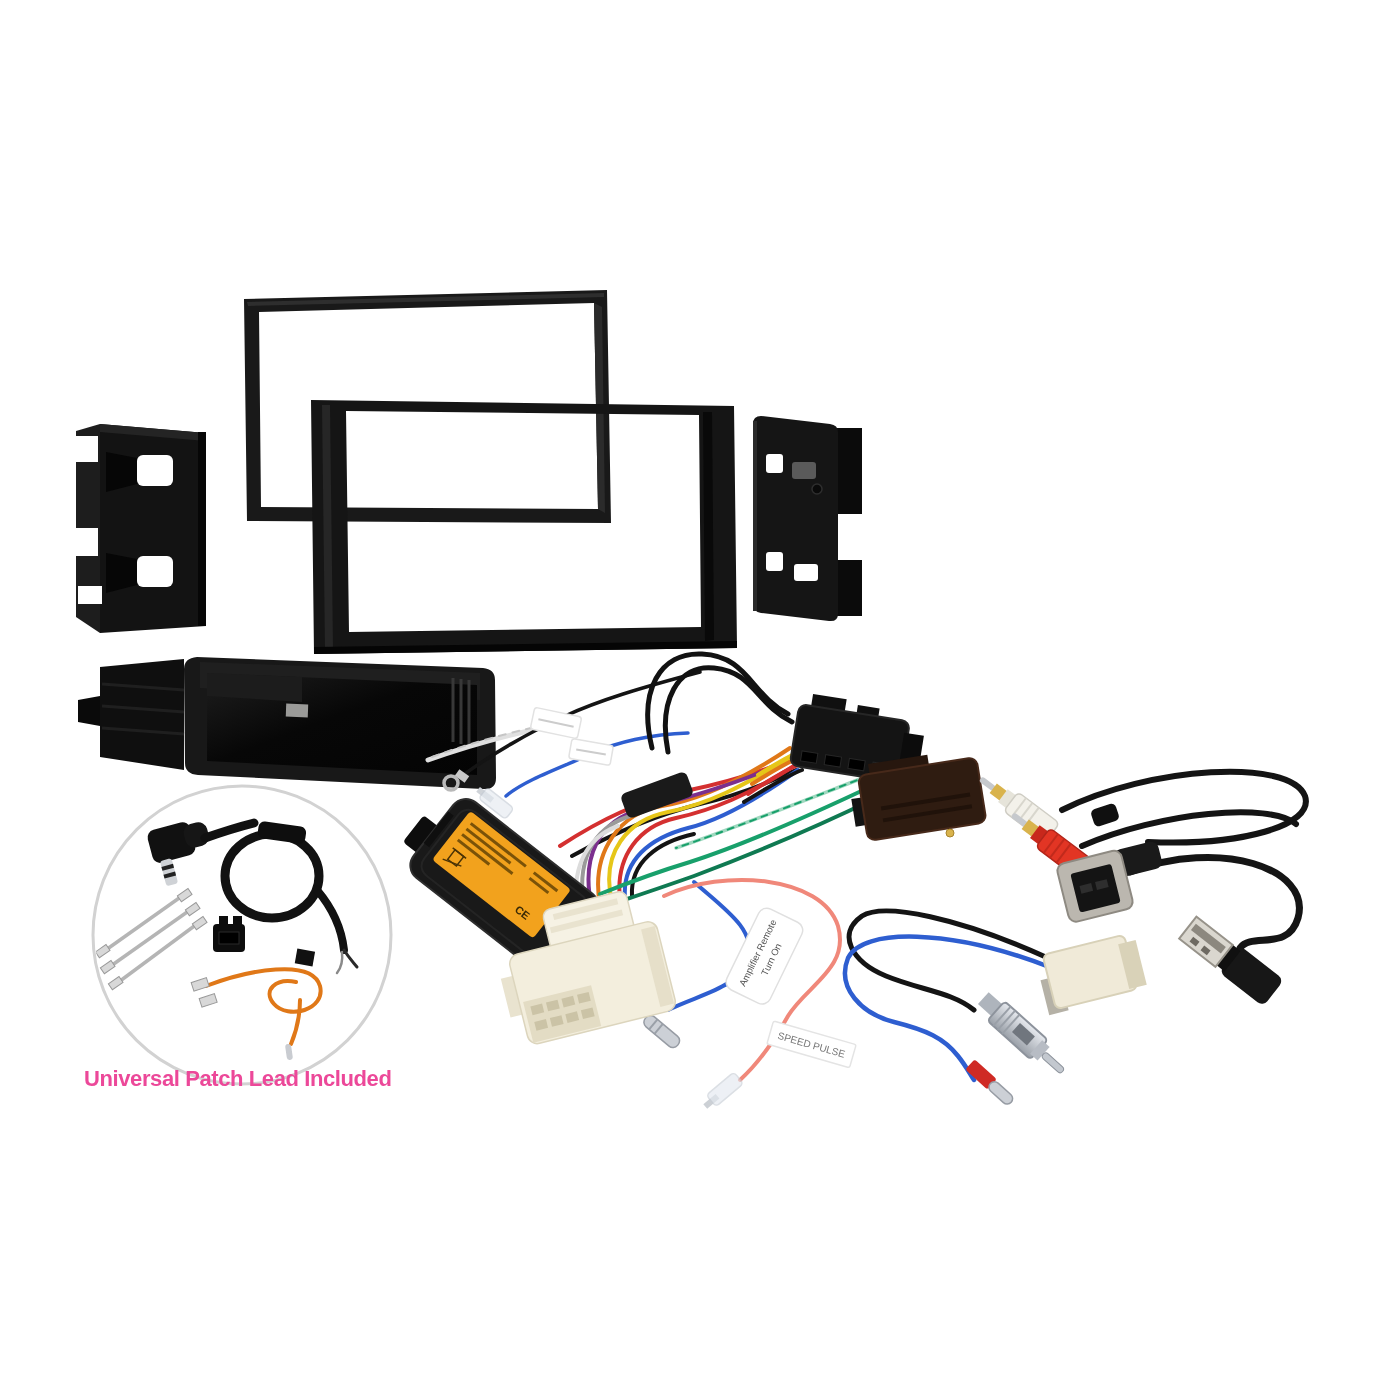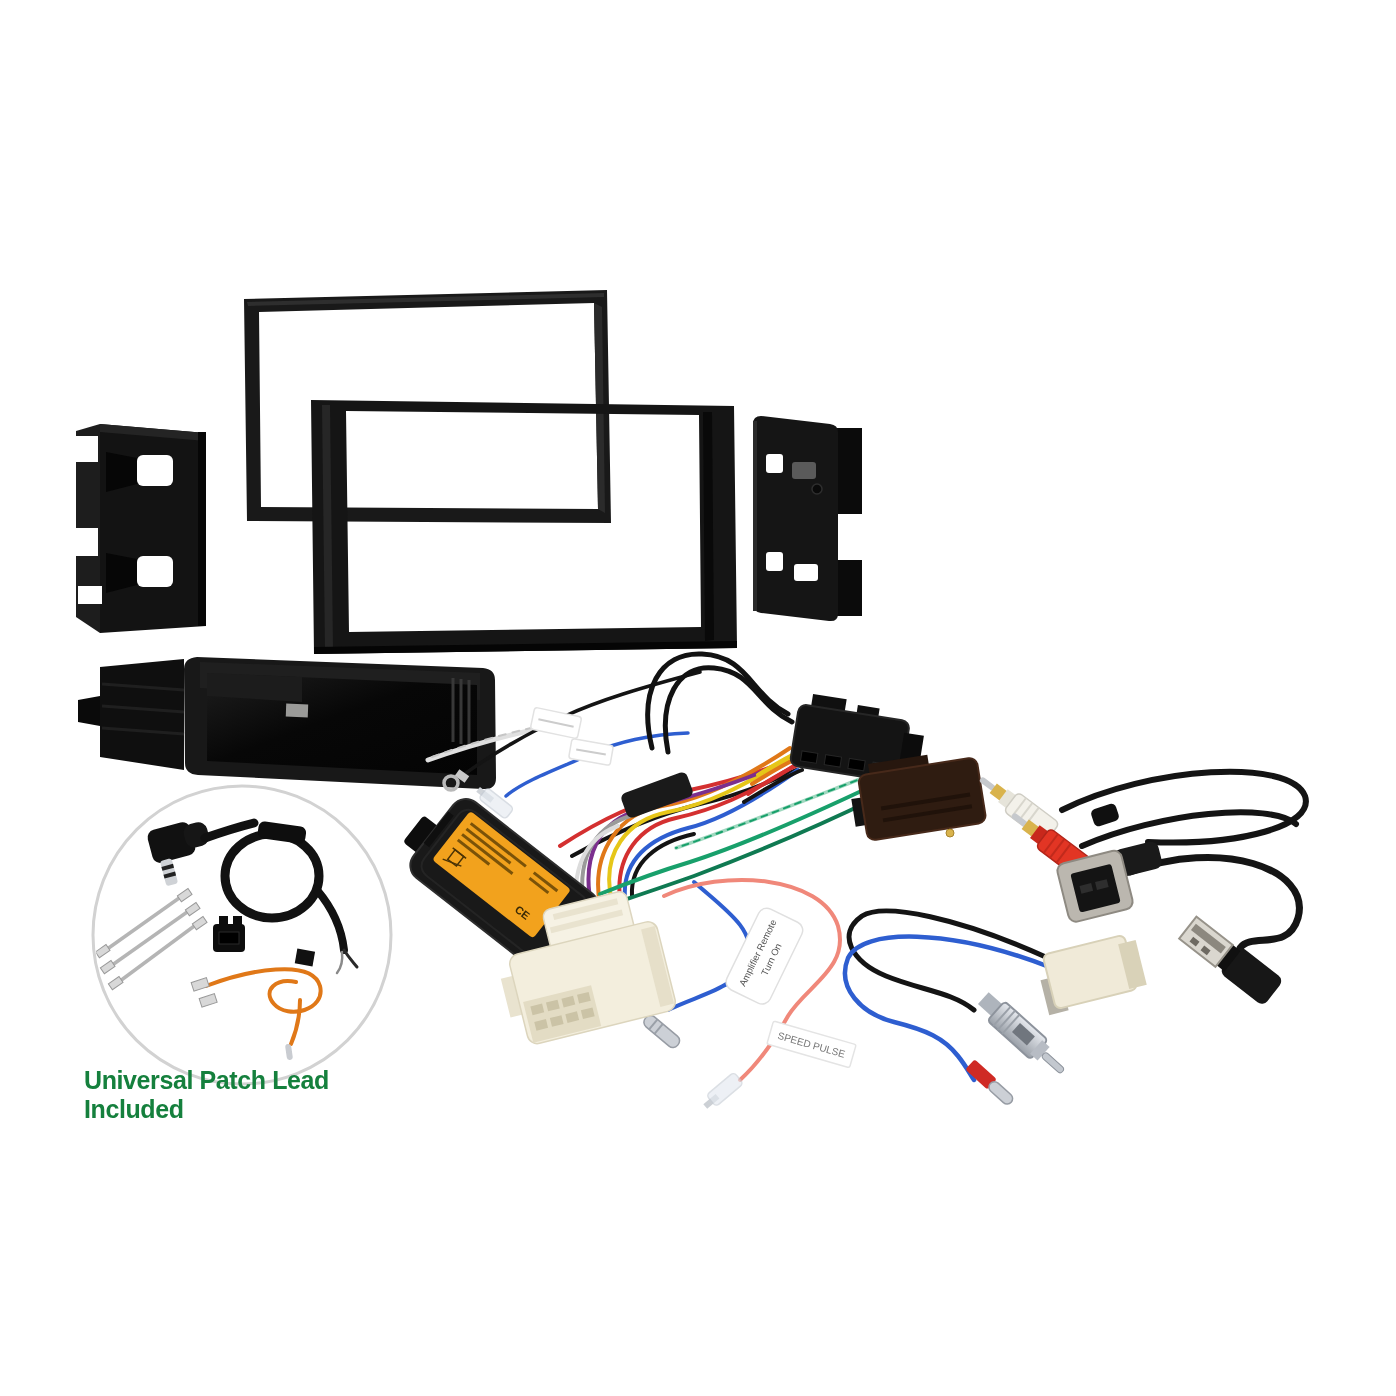--- a/index.html
+++ b/index.html
@@ -3,21 +3,21 @@
 <meta charset="utf-8">
 <style>
   html,body{margin:0;padding:0;background:#fff;}
   .canvas{
     position:relative;width:1396px;height:1396px;background:#ffffff;
     overflow:hidden;font-family:"Liberation Sans",sans-serif;
   }
   .scene{position:absolute;left:0;top:0;width:100%;height:100%;}
   .caption{
     position:absolute;left:84px;top:1066px;width:330px;
-    font-size:25px;font-weight:bold;letter-spacing:-0.4px;color:#15803d;
+    font-size:22px;font-weight:bold;letter-spacing:-0.4px;color:#ec4899;
     font-family:"Liberation Sans",sans-serif;
   }
   .wire{fill:none;stroke-linecap:round;stroke-linejoin:round;}
   text{font-family:"Liberation Sans",sans-serif;}
 </style>
 </head>
 <body>
 
 <div class="canvas">
 <svg class="scene" viewBox="0 0 1396 1396">

